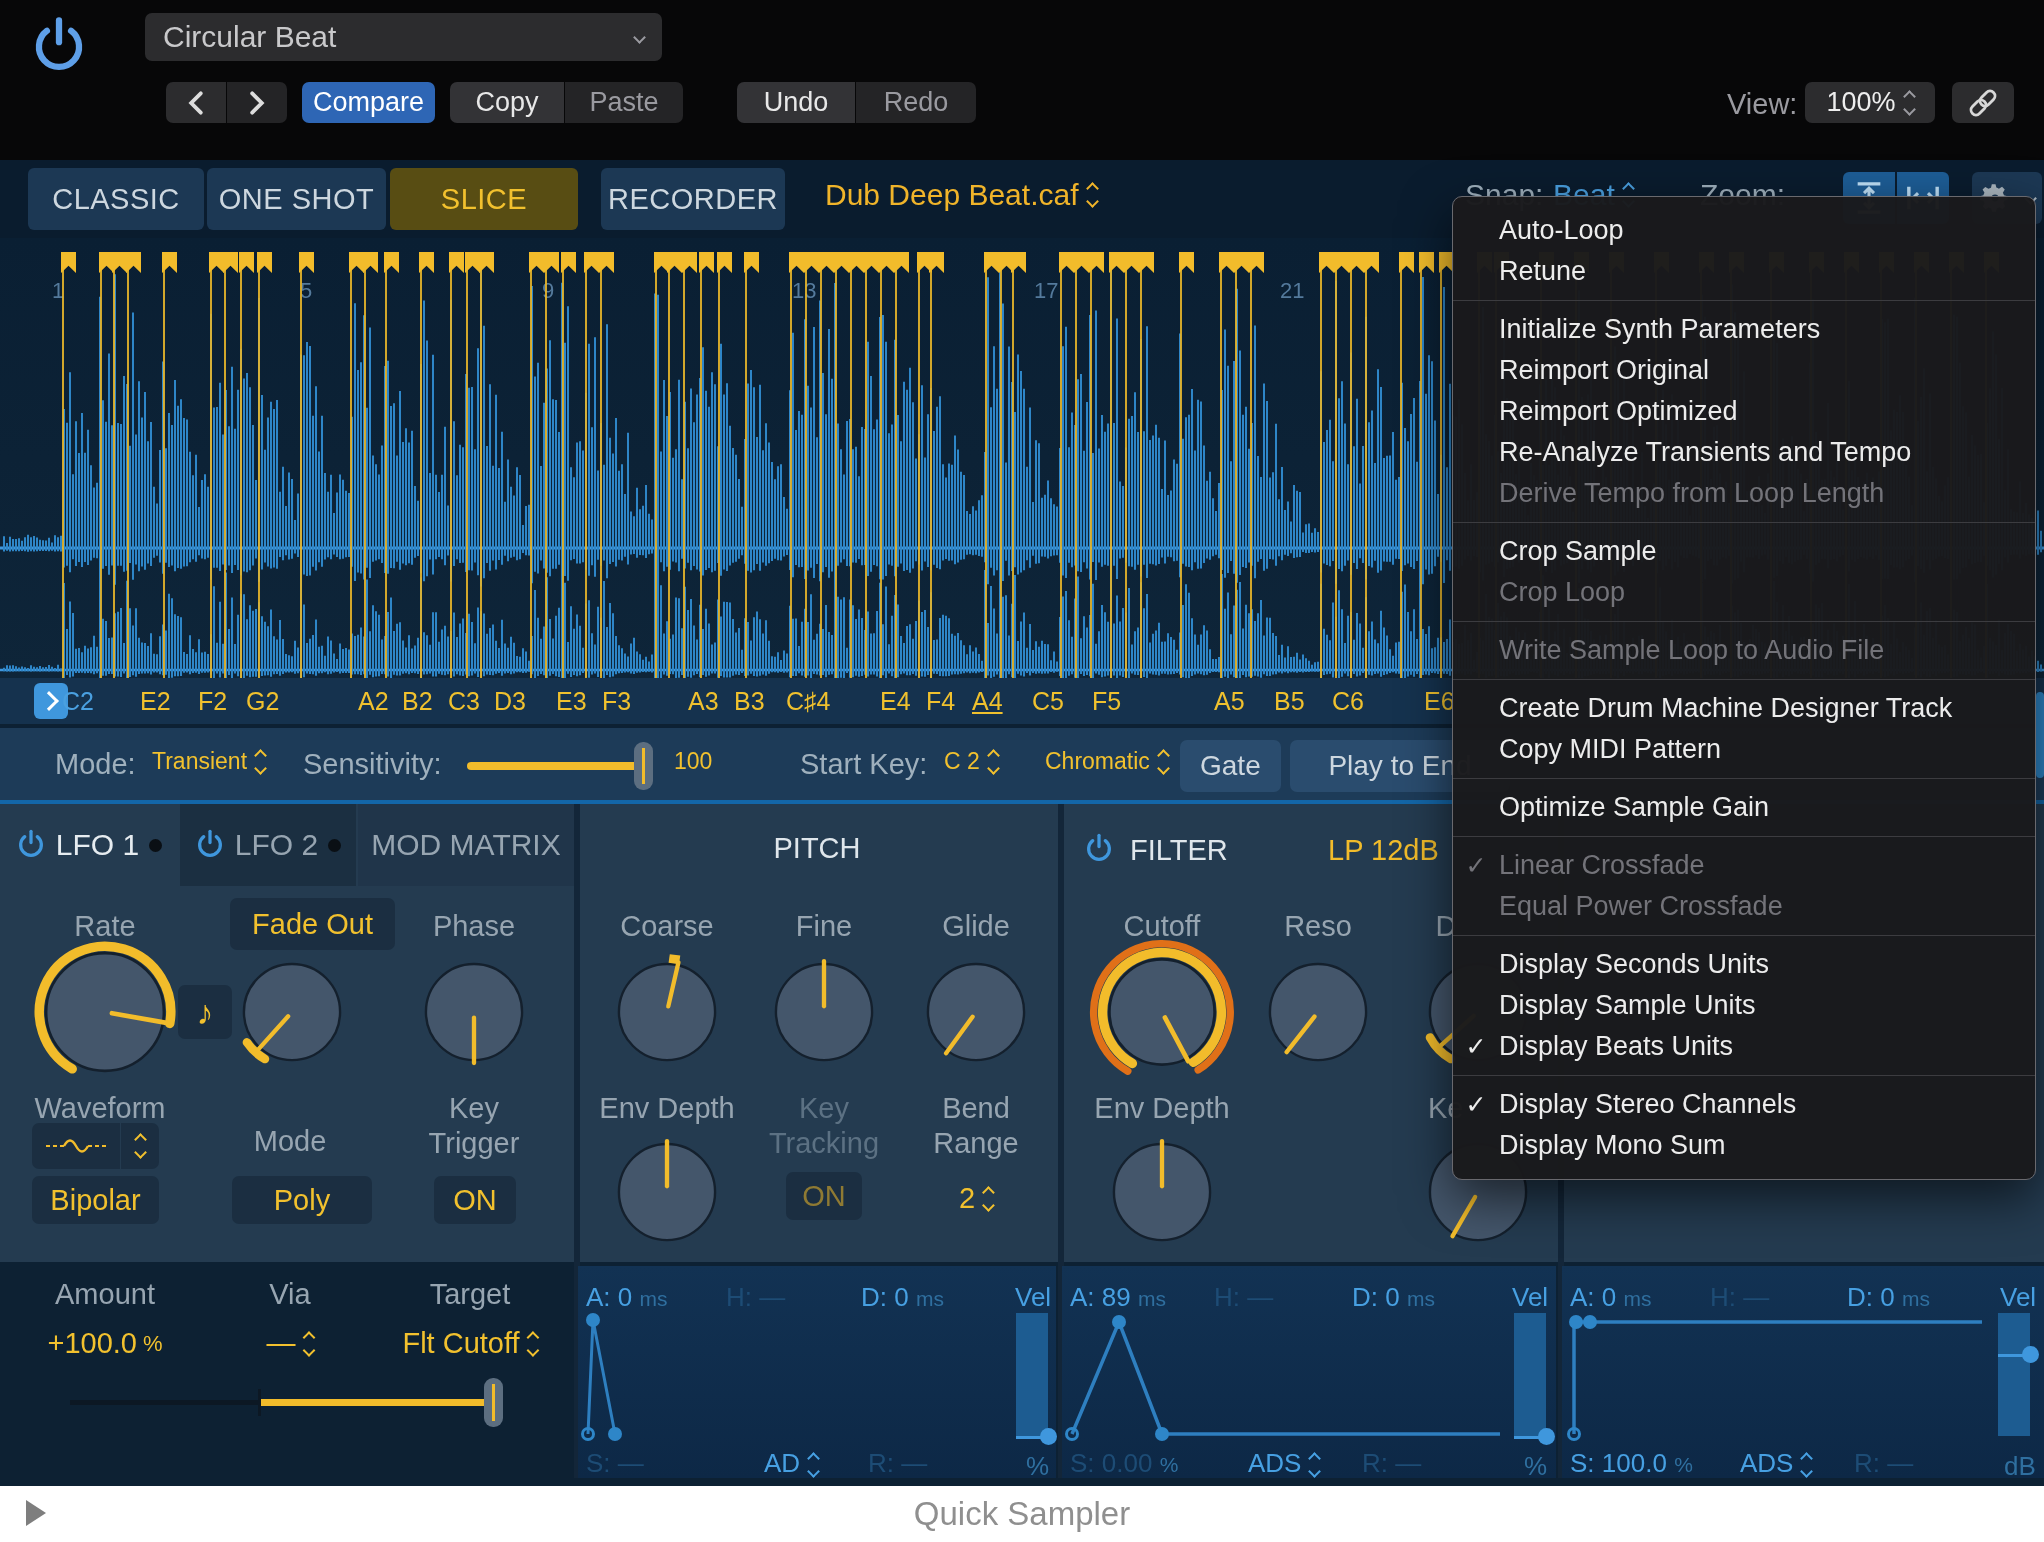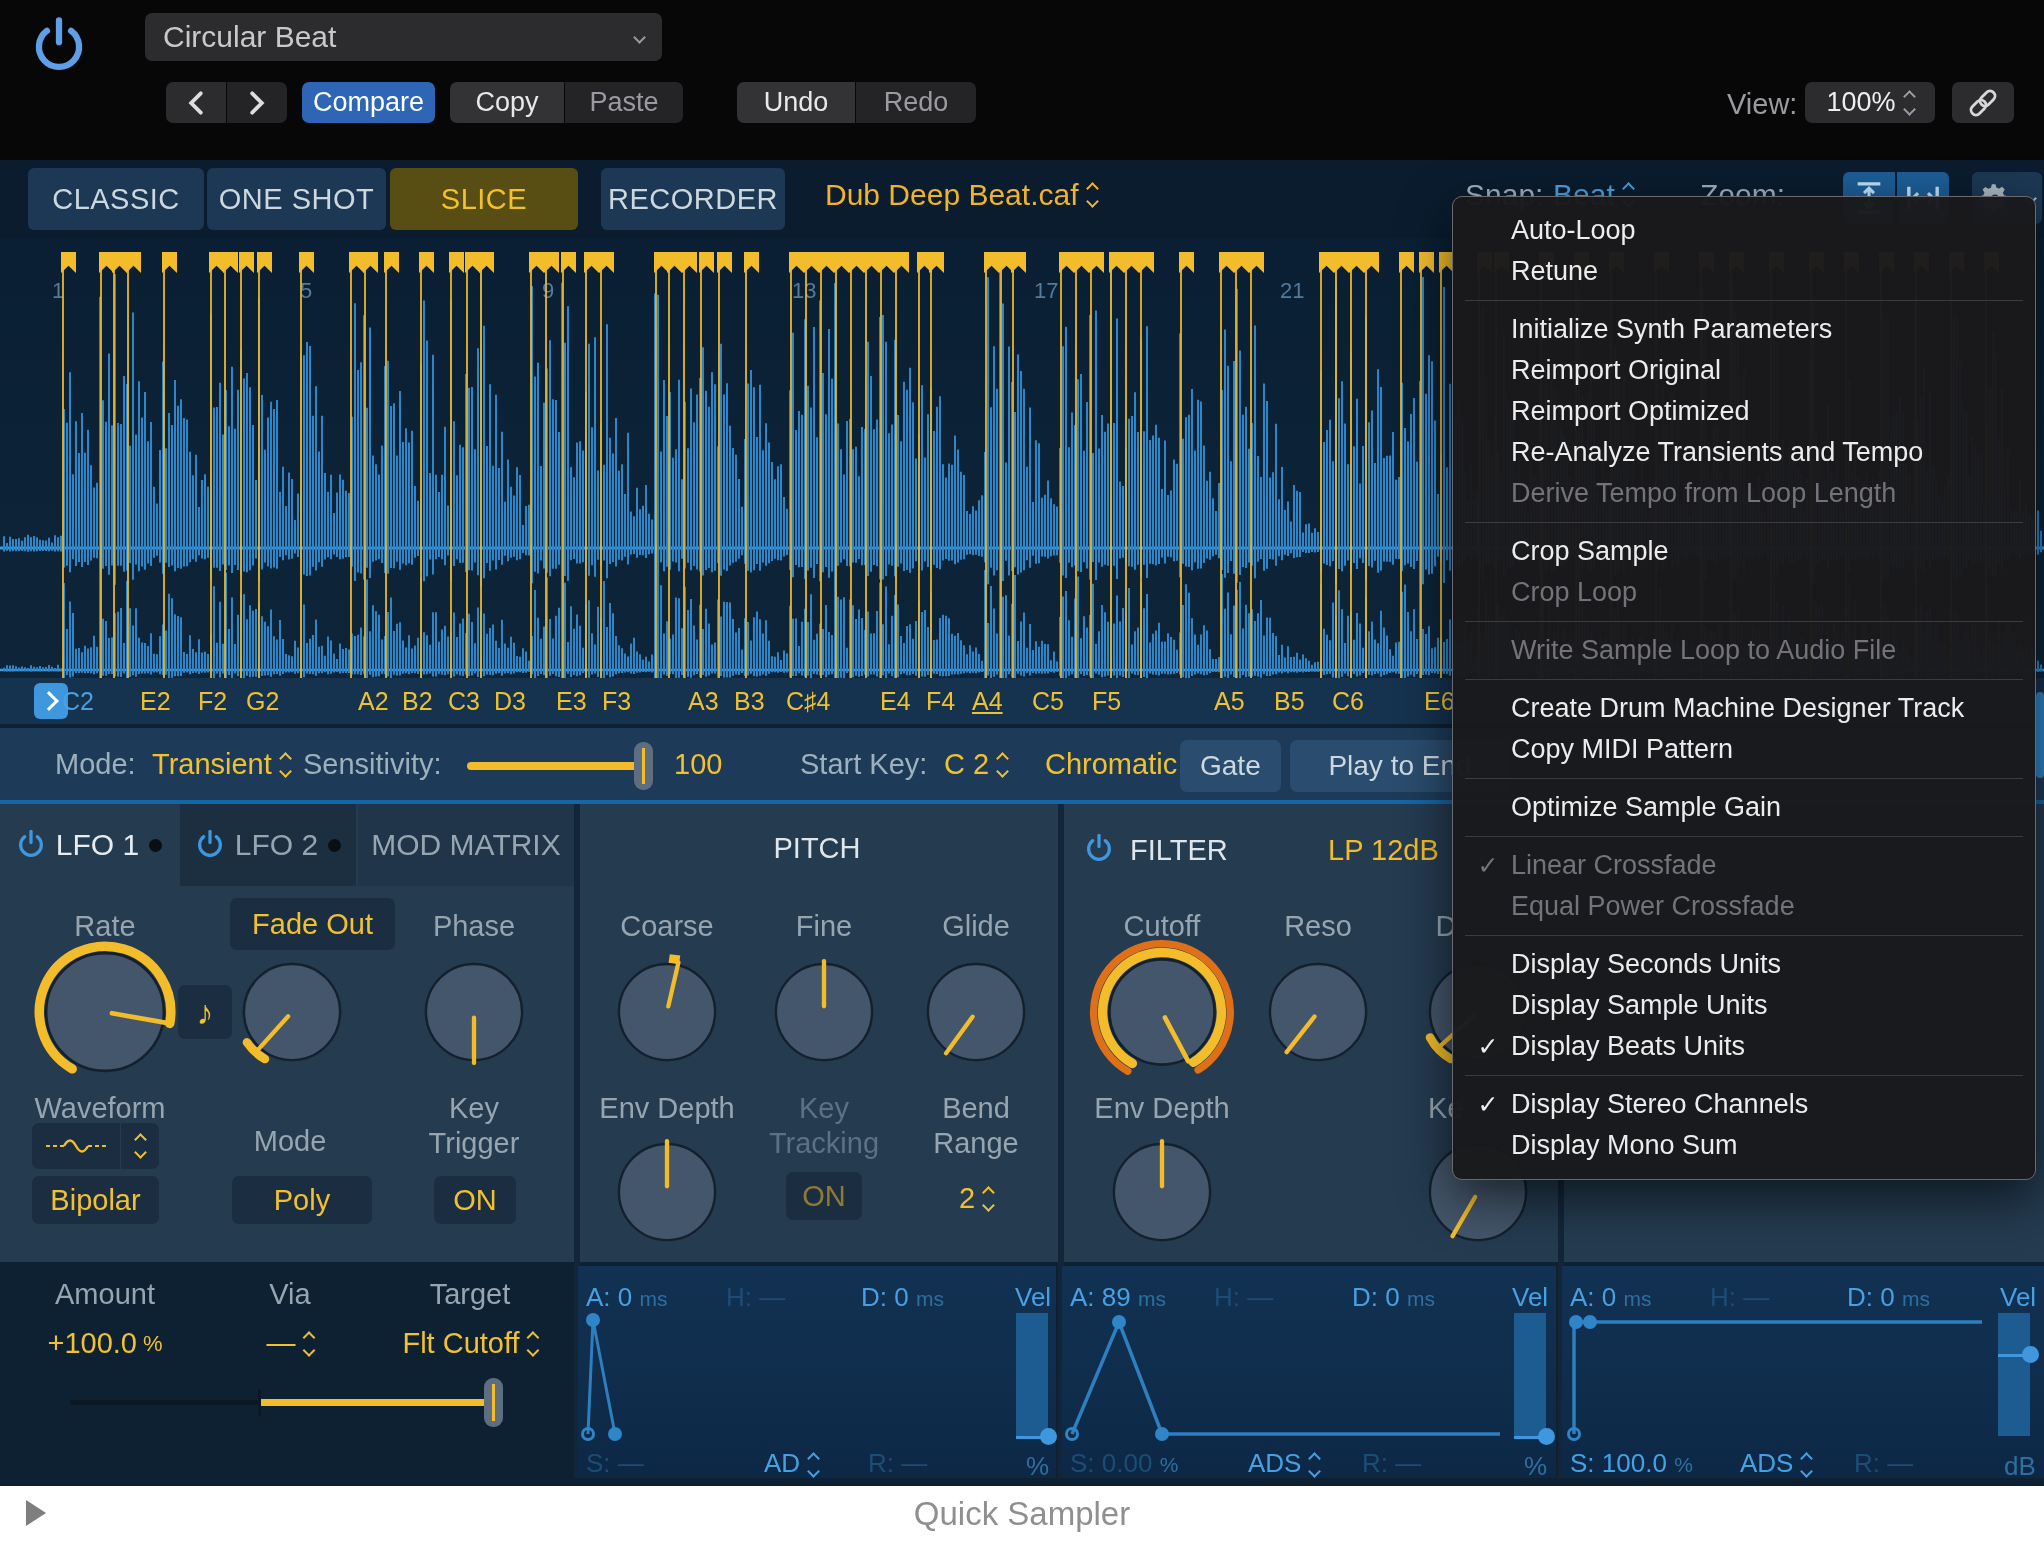--- a/index.html
+++ b/index.html
@@ -33,21 +33,21 @@
   
   .keys{left:0;top:678px;width:2044px;height:46px;background:#15324e}
   .keylbl{position:absolute;top:9px;color:#f0c12e;font-size:25px}
   .keylbl.active{color:#4aa0e0}
   .expander{position:absolute;left:34px;top:5px;width:34px;height:36px;background:#3f97dd;border-radius:6px;
             display:flex;align-items:center;justify-content:center}
   .expander b{display:block;width:11px;height:11px;border:3px solid #fff;border-top:0;border-left:0;transform:rotate(-45deg);margin-left:-4px}
   
   .moderow{left:0;top:726px;width:2044px;height:76px;background:#1d3b58;border-top:2px solid #0c2135}
   .mr-lbl{position:absolute;top:20px;color:#9fb0bd;font-size:29px}
-  .mr-val{position:absolute;top:20px;color:#f2c12e;font-size:29px;display:flex;align-items:center}
+  .mr-val{position:absolute;top:20px;color:#f2c12e;font-size:23px;display:flex;align-items:center}
   .mbtn{position:absolute;top:12px;height:52px;background:#2a4c6e;border-radius:7px;color:#cdd7df;
         font-size:28px;display:flex;align-items:center;justify-content:center;padding:0 20px}
   .bluesep{left:0;top:800px;width:2044px;height:4px;background:#1366a8}
   
   .synth{left:0;top:804px;width:2044px;height:458px;background:#243b50}
   .coldiv{position:absolute;top:804px;width:6px;height:674px;background:#132639}
   .sec-lbl{position:absolute;color:#97a5b1;font-size:29px;text-align:center;transform:translateX(-50%)}
   .sec-lbl.dimmed{color:#5c7183}
   .yval{position:absolute;color:#f2c12e;font-size:29px;display:flex;align-items:center;transform:translateX(-50%)}
   .ybtn{position:absolute;background:#1b2e41;border-radius:7px;color:#f2c12e;font-size:29px;
@@ -64,21 +64,21 @@
   .envlbl{position:absolute;font-size:26px;white-space:nowrap}
   .velbar{position:absolute;width:32px;background:#1d5c91}
   .velhandle{position:absolute;width:17px;height:17px;border-radius:50%;background:#3f97dd}
   
   .footer{left:0;top:1486px;width:2044px;height:56px;background:#ffffff;display:flex;align-items:center;justify-content:center}
   .play{position:absolute;left:26px;top:14px;width:0;height:0;border-left:20px solid #7e7e7e;
         border-top:13px solid transparent;border-bottom:13px solid transparent}
   .ftitle{color:#8f8f8f;font-size:33px}
   
   .menu{left:1452px;top:196px;width:584px;background:rgba(26,26,28,.975);border:1px solid #69696e;
-        border-radius:10px;box-shadow:0 18px 50px rgba(0,0,0,.6);padding:13px 12px;box-sizing:border-box}
+        border-radius:10px;box-shadow:0 18px 50px rgba(0,0,0,.6);padding:13px 0;box-sizing:border-box}
   .menu-item{height:41px;display:flex;align-items:center;color:#ececec;font-size:27px}
   .menu-item .chk{width:46px;text-align:center;font-size:25px;flex:none}
   .menu-item.disabled{color:#737379}
   .menu-sep{height:1px;background:#3c3c40;margin:8px 0}
   .edgebar{left:2036px;top:692px;width:8px;height:86px;background:#2e86c8;border-radius:4px}
 </style>
 </head>
 <body>
 
 <div id="root">

